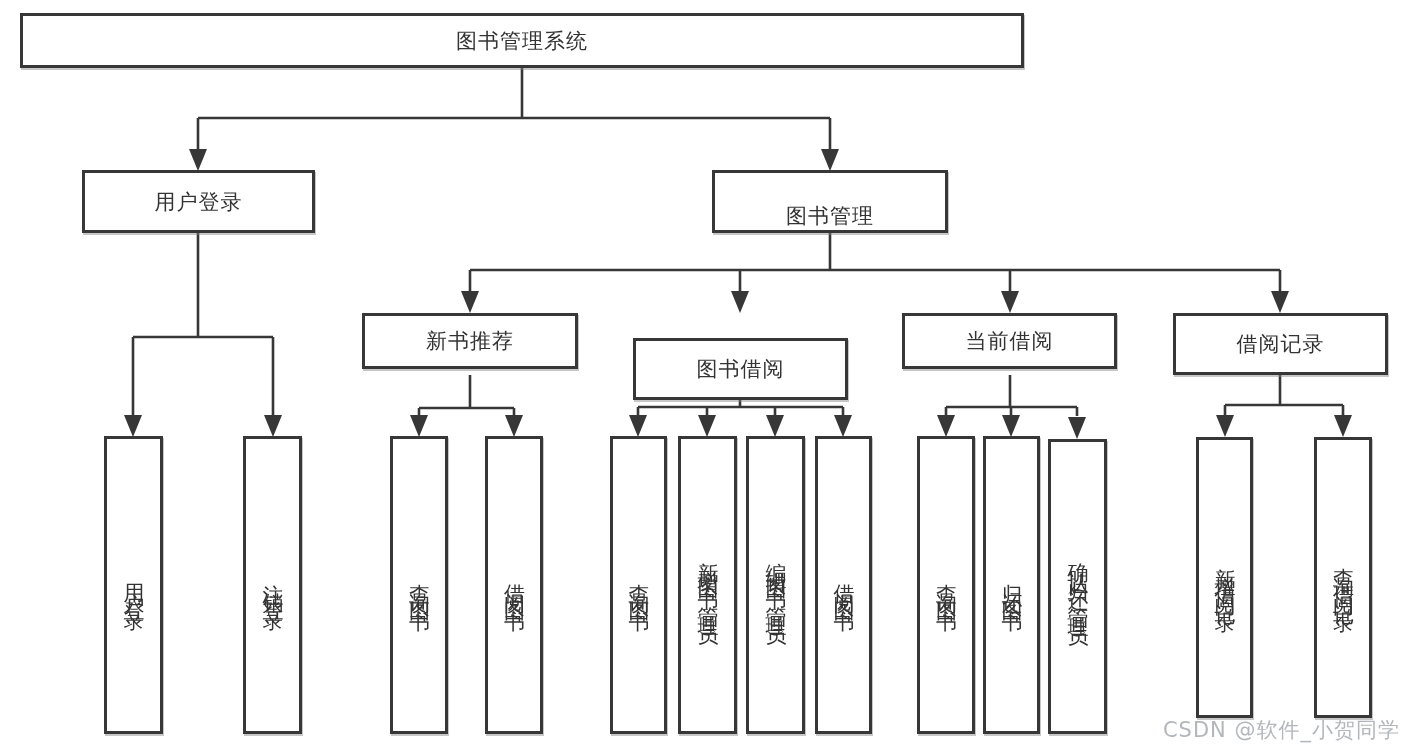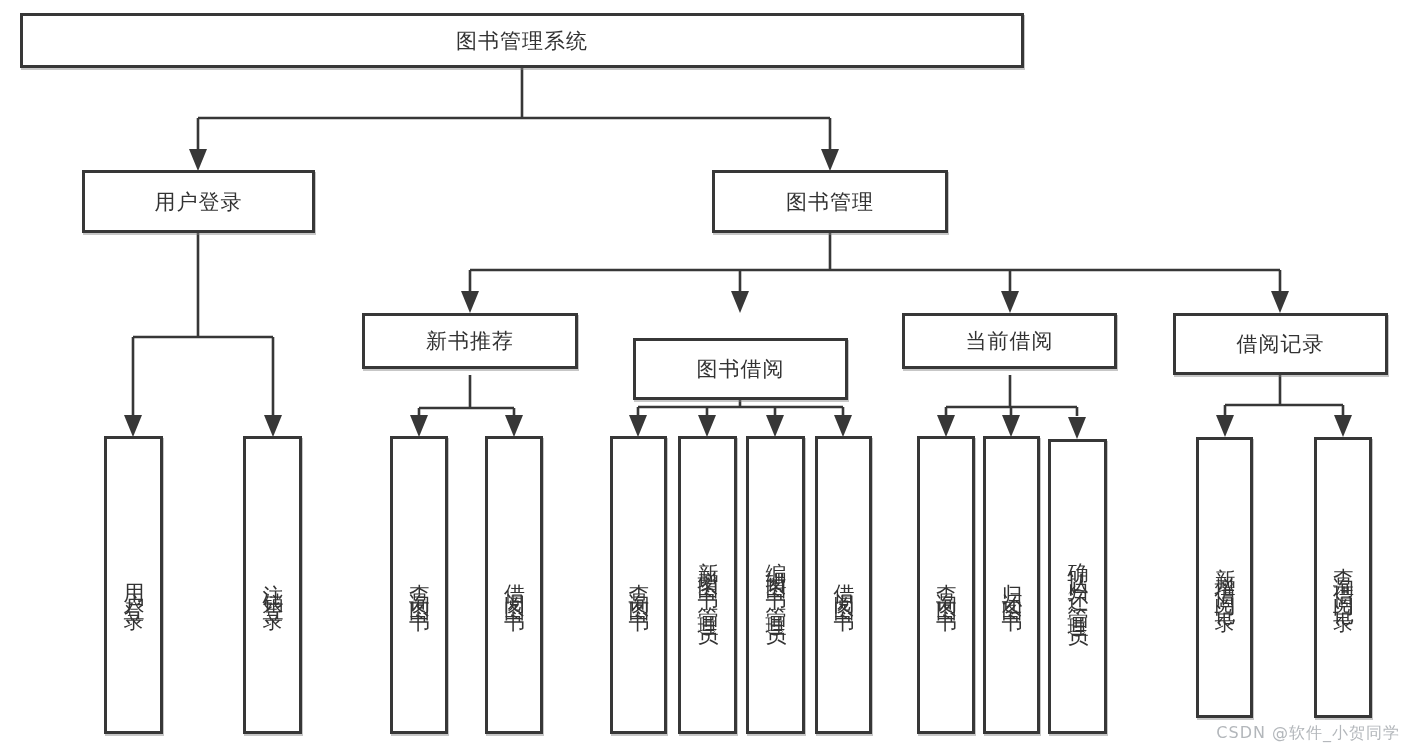--- a/index.html
+++ b/index.html
@@ -37,21 +37,21 @@
     text-orientation:mixed;
     font-size:21px;
     letter-spacing:9px;
     line-height:1;
     color:var(--text);
     white-space:nowrap;
   }
   .watermark{
     position:absolute;
     right:5px;bottom:3px;
-    font-size:16px;
+    font-size:21px;
     color:var(--watermark);
     text-shadow:1px 1px 0 #ffffff;
     z-index:3;
     letter-spacing:1px;
   }
 </style>
 </head>
 <body>
 
 <div class="canvas">
@@ -92,21 +92,21 @@
     <polygon points="1343,437 1334,415 1352,415"></polygon>
   </svg>
 
   <div class="node hbox root" style="left:20px;top:13px;width:1004px;height:55px;">
     <span>图书管理系统</span>
   </div>
 
   <div class="node hbox" style="left:82px;top:170px;width:233px;height:63px;">
     <span>用户登录</span>
   </div>
-  <div class="node hbox" style="left:712px;top:170px;width:236px;height:63px;">
+  <div class="node hbox" style="left:712px;top:170px;width:236px;height:63px;align-items:flex-end;">
     <span>图书管理</span>
   </div>
 
   <div class="node hbox" style="left:362px;top:313px;width:216px;height:56px;">
     <span>新书推荐</span>
   </div>
   <div class="node hbox" style="left:633px;top:313px;width:215px;height:62px;margin-top:25px;">
     <span>图书借阅</span>
   </div>
   <div class="node hbox" style="left:902px;top:313px;width:215px;height:56px;">

